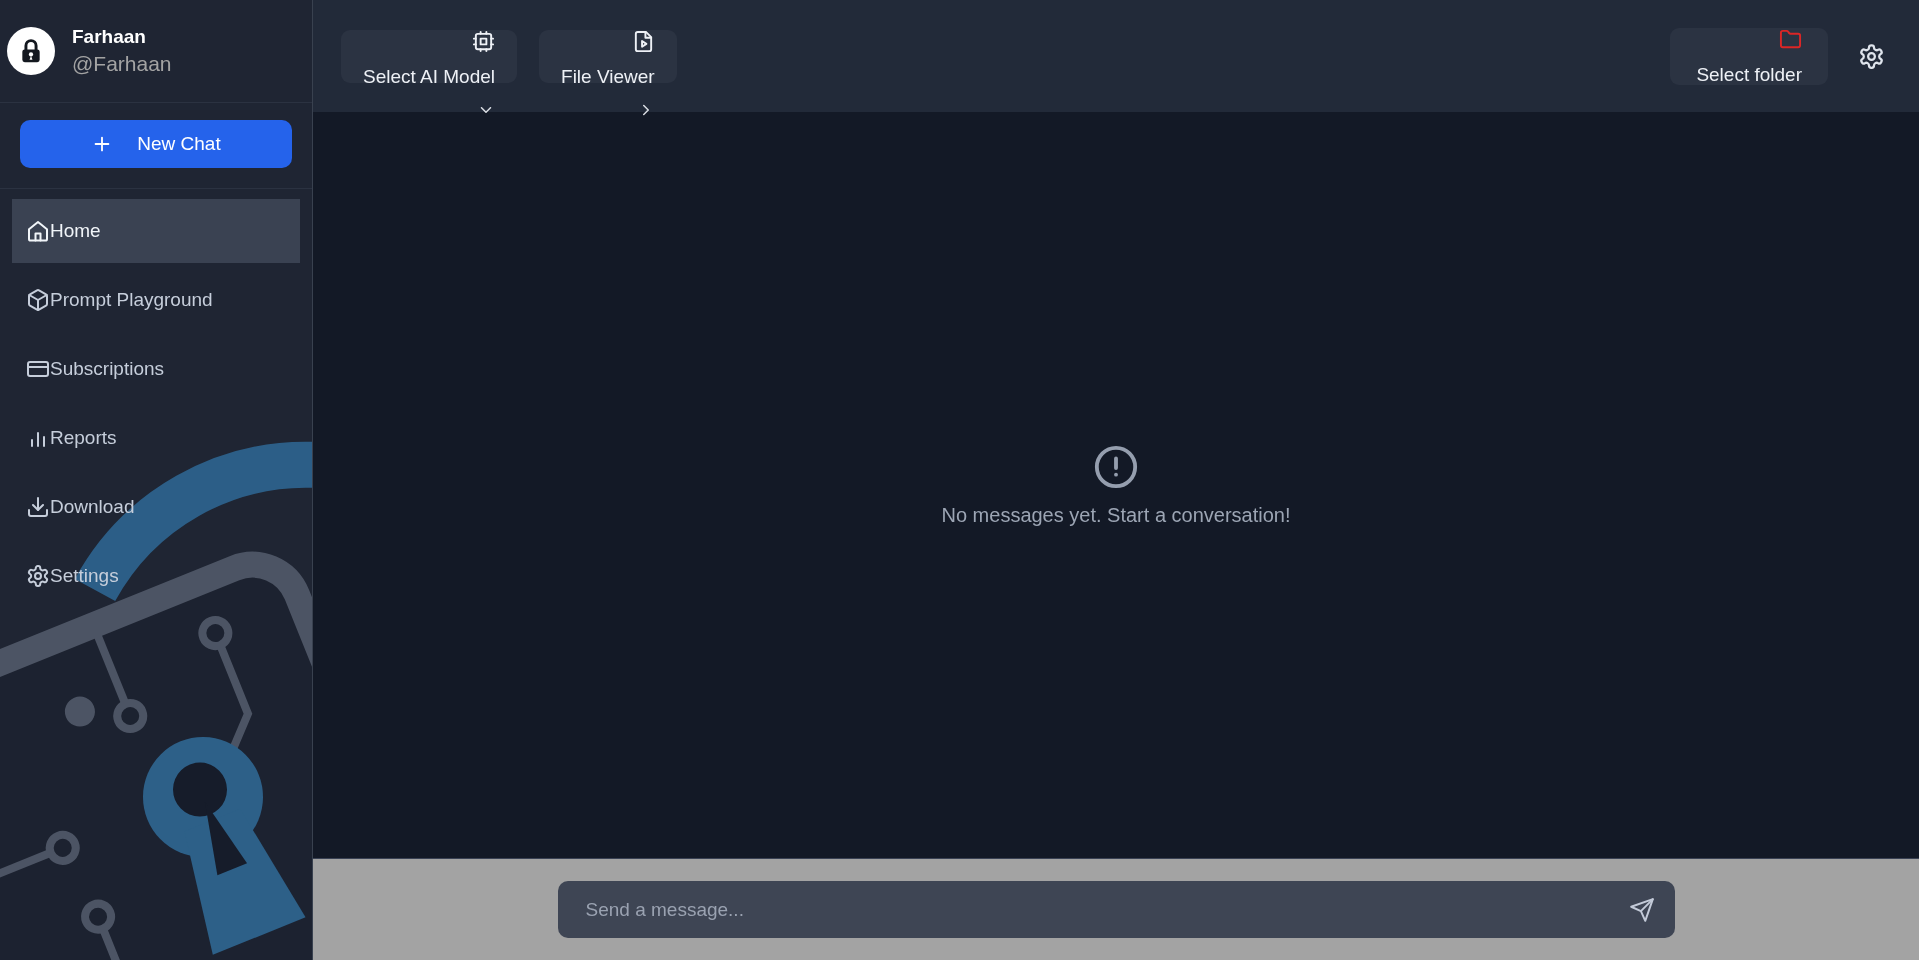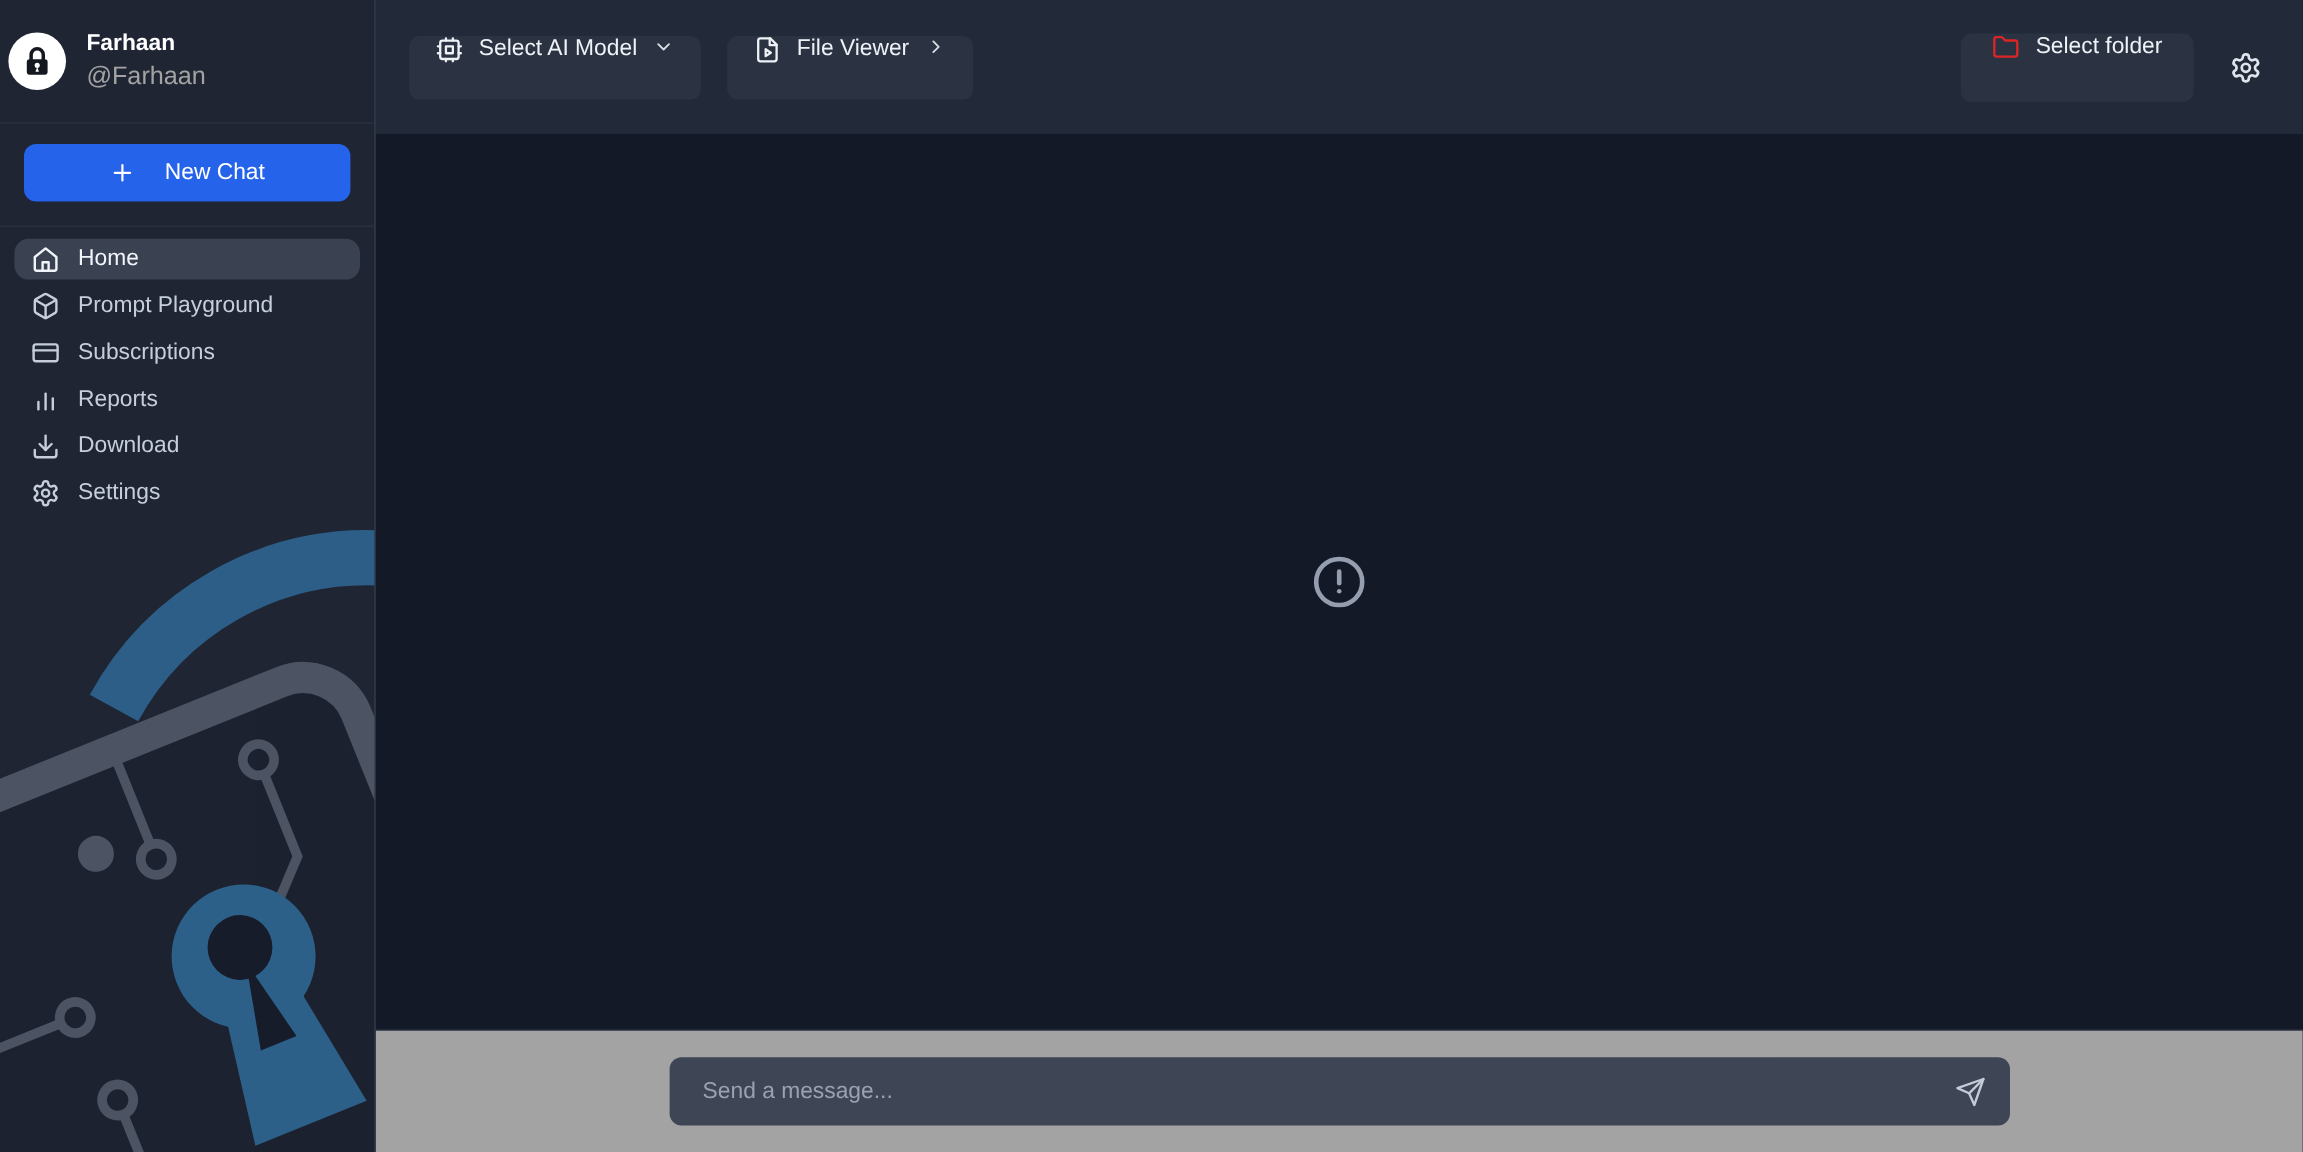--- a/index.html
+++ b/index.html
@@ -37,38 +37,38 @@
   .newchat-wrap { position:relative; z-index:2; padding:17px 20px 20px; border-bottom:1px solid #2b3241; }
   .newchat {
     width:100%; height:48px; border:none; border-radius:10px;
     background:#2563eb; color:#ffffff; font-size:19px; font-family:inherit;
     display:flex; align-items:center; justify-content:center; gap:24px; cursor:pointer;
   }
   .newchat svg { width:22px; height:22px; }
 
   .nav { position:relative; z-index:2; padding:10px 12px; display:flex; flex-direction:column; gap:5px; }
   .nav-item {
-    display:flex; align-items:center; gap:15px;
-    height:34px; padding:0 14px; border-radius:12px;
+    display:flex; align-items:center; 
+    height:64px; padding:0 14px; border-radius:0;
     color:#c6cedb; font-size:19px; cursor:pointer;
   }
   .nav-item.active { background:#3a4252; color:#f1f5f9; }
   .nav-item svg { width:24px; height:24px; flex:none; }
 
   
   .main { flex:1; min-width:0; display:flex; flex-direction:column; }
   .topbar {
     height:112px; background:#222a39;
     display:flex; align-items:center; padding:0 28px; gap:22px; flex:none;
   }
   .tb-btn {
-    display:flex; align-items:flex-start; gap:13px;
+    display:flex; align-items:flex-end; gap:13px;
     height:53px; padding:0 22px;
     background:#2b3342; border:none; border-radius:9px;
-    color:#eef1f6; font-size:19px; font-family:inherit; cursor:pointer;
+    color:#eef1f6; font-size:19px; font-family:inherit; cursor:pointer;flex-direction:column;
   }
   .tb-btn svg { width:23px; height:23px; flex:none; }
   .tb-btn .chev { width:18px; height:18px; opacity:.9; }
   .folder-glyph { color:#dc2626; }
   .spacer { flex:1; }
   .select-folder { height:57px; padding:0 26px; }
   .gear-btn {
     background:none; border:none; color:#dfe4ec;
     padding:6px; margin-left:2px; display:flex; cursor:pointer;
   }
@@ -251,20 +251,21 @@
       </button>
     </header>
 
     <section class="chat">
       <div class="empty">
         <svg class="icn" viewBox="0 0 24 24">
           <circle cx="12" cy="12" r="10"></circle>
             <line x1="12" y1="7.5" x2="12" y2="12.5"></line>
             <line x1="12" y1="16" x2="12.01" y2="16"></line>
         </svg>
+        <div class="empty-text">No messages yet. Start a conversation!</div>
       </div>
     </section>
 
     <footer class="composer">
       <div class="input-wrap">
         <input class="msg-input" type="text" value="" placeholder="Send a message..." style="">
         <button class="send-btn">
           <svg class="icn" viewBox="0 0 24 24">
             <path d="m22 2-7 20-4-9-9-4Z"></path>
               <path d="M22 2 11 13"></path>

